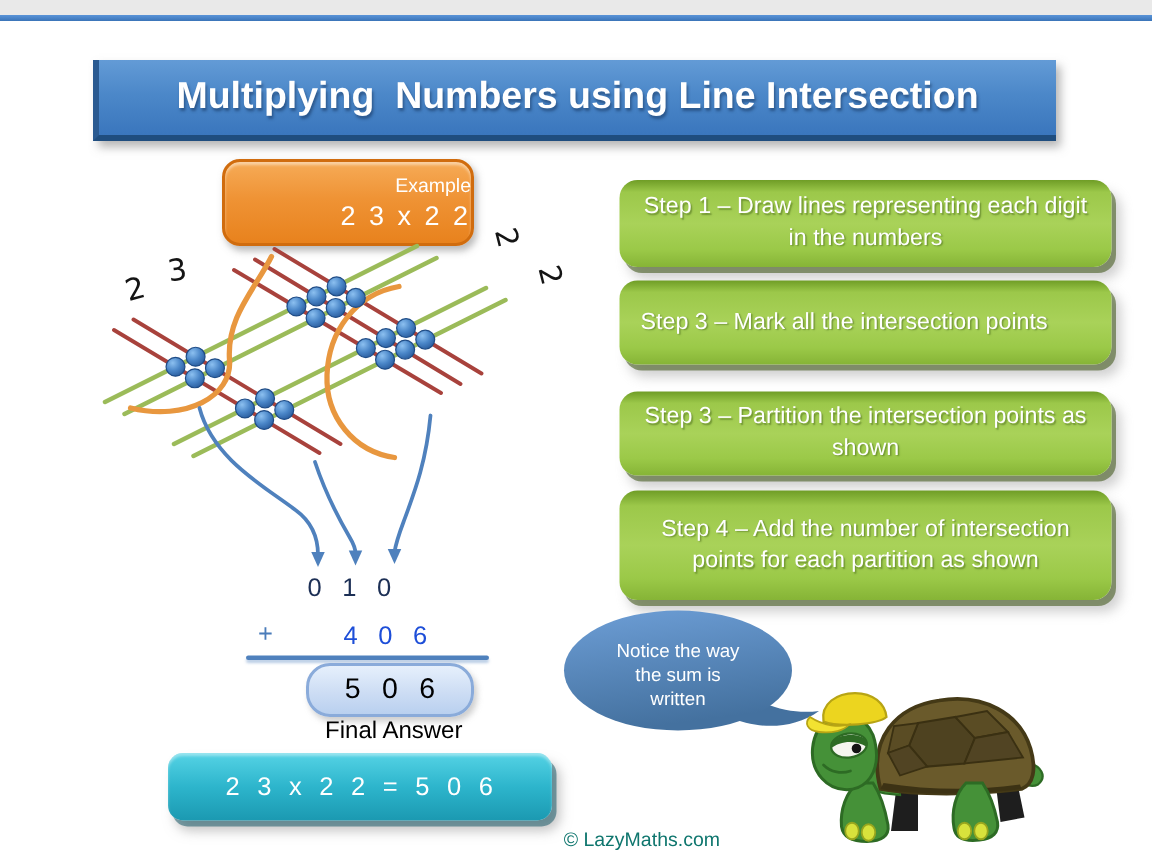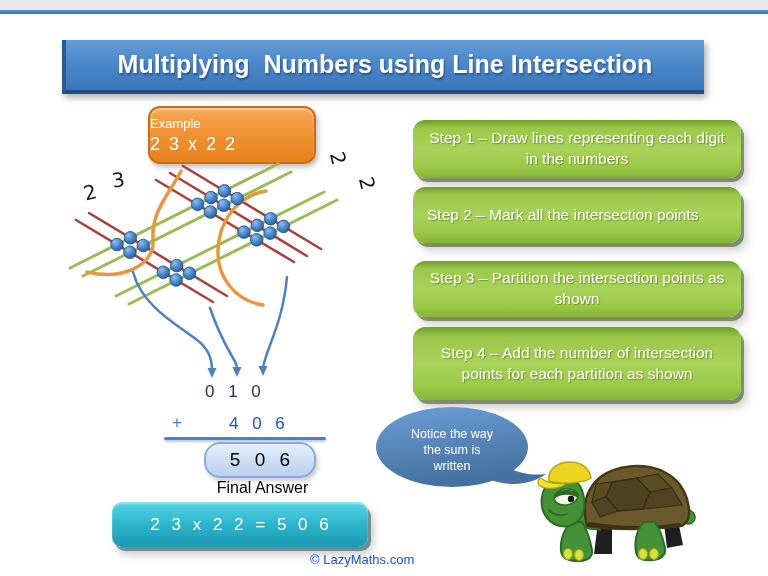--- a/index.html
+++ b/index.html
@@ -17,21 +17,21 @@
     box-shadow:3px 4px 6px rgba(110,110,110,.5);
     color:#fff;font-weight:bold;font-size:25px;line-height:48px;
     text-align:center;white-space:pre;text-shadow:1px 2px 2px rgba(20,50,90,.55);
   }
   .example-box{
     position:absolute;left:148px;top:96px;width:164px;height:54px;
     border-radius:12px;
     background:linear-gradient(180deg,#f6ab57 0%,#ef9335 45%,#e8821d 100%);
     border:2px solid #d06c0e;
     box-shadow:2px 3px 5px rgba(120,120,120,.5), inset 0 2px 2px rgba(255,255,255,.45);
-    color:#fff;text-align:left;
+    color:#fff;text-align:right;
   }
   .example-label{font-size:13px;margin-top:8px;}
   .example-expr{font-size:18px;margin-top:3px;letter-spacing:2px;}
   .step-box{
     position:absolute;left:413px;width:328px;
     background:linear-gradient(180deg,#6f9d26 0%,#9cc84a 14%,#a9d259 50%,#9bc948 80%,#86b436 100%);
     box-shadow:3px 4px 0 rgba(58,82,18,.55), 6px 8px 8px rgba(150,150,150,.45);
     border-radius:12px;
     color:#fff;font-size:15.5px;line-height:1.35;
     display:flex;align-items:center;justify-content:flex-start;text-align:center;
@@ -61,21 +61,21 @@
   .final-box{
     position:absolute;left:112px;top:492px;width:256px;height:45px;
     border-radius:10px;
     background:linear-gradient(180deg,#55d3e5 0%,#2db5cc 50%,#1b99b1 100%);
     box-shadow:3px 4px 0 rgba(10,80,95,.5), 5px 7px 8px rgba(140,140,140,.5),
       inset 0 2px 2px rgba(255,255,255,.4);
     color:#fff;font-size:17px;line-height:45px;text-align:center;
     word-spacing:5px;letter-spacing:1px;white-space:pre;
   }
   .copyright{position:absolute;left:310px;top:542px;width:170px;
-    text-align:left;color:#1d4ed8;font-size:13px;}
+    text-align:right;color:#0f766e;font-size:13px;}
   .hand-label{font-family:"DejaVu Sans",sans-serif;font-size:20px;fill:#141414;}
   .bubble-text{font-family:"Liberation Sans",sans-serif;font-size:12.5px;fill:#ffffff;text-anchor:middle;}
 </style>
 </head>
 <body>
 
 <div class="stage">
 
   <div class="top-strip"></div>
 
@@ -83,21 +83,21 @@
 
   <div class="example-box">
     <div class="example-label">Example</div>
     <div class="example-expr">2 3 x 2 2</div>
   </div>
 
   <div class="step-box step-1">
     <span>Step 1 – Draw lines representing each digit in the numbers</span>
   </div>
   <div class="step-box step-2">
-    <span>Step 2 – Mark all the intersection points</span>
+    <span>Step 3 – Mark all the intersection points</span>
   </div>
   <div class="step-box step-3">
     <span>Step 3 – Partition the intersection points as shown</span>
   </div>
   <div class="step-box step-4">
     <span>Step 4 – Add the number of intersection points for each partition as shown</span>
   </div>
 
   <svg class="diagram-svg" viewBox="0 0 768 576" xmlns="http://www.w3.org/2000/svg">
     <defs>

